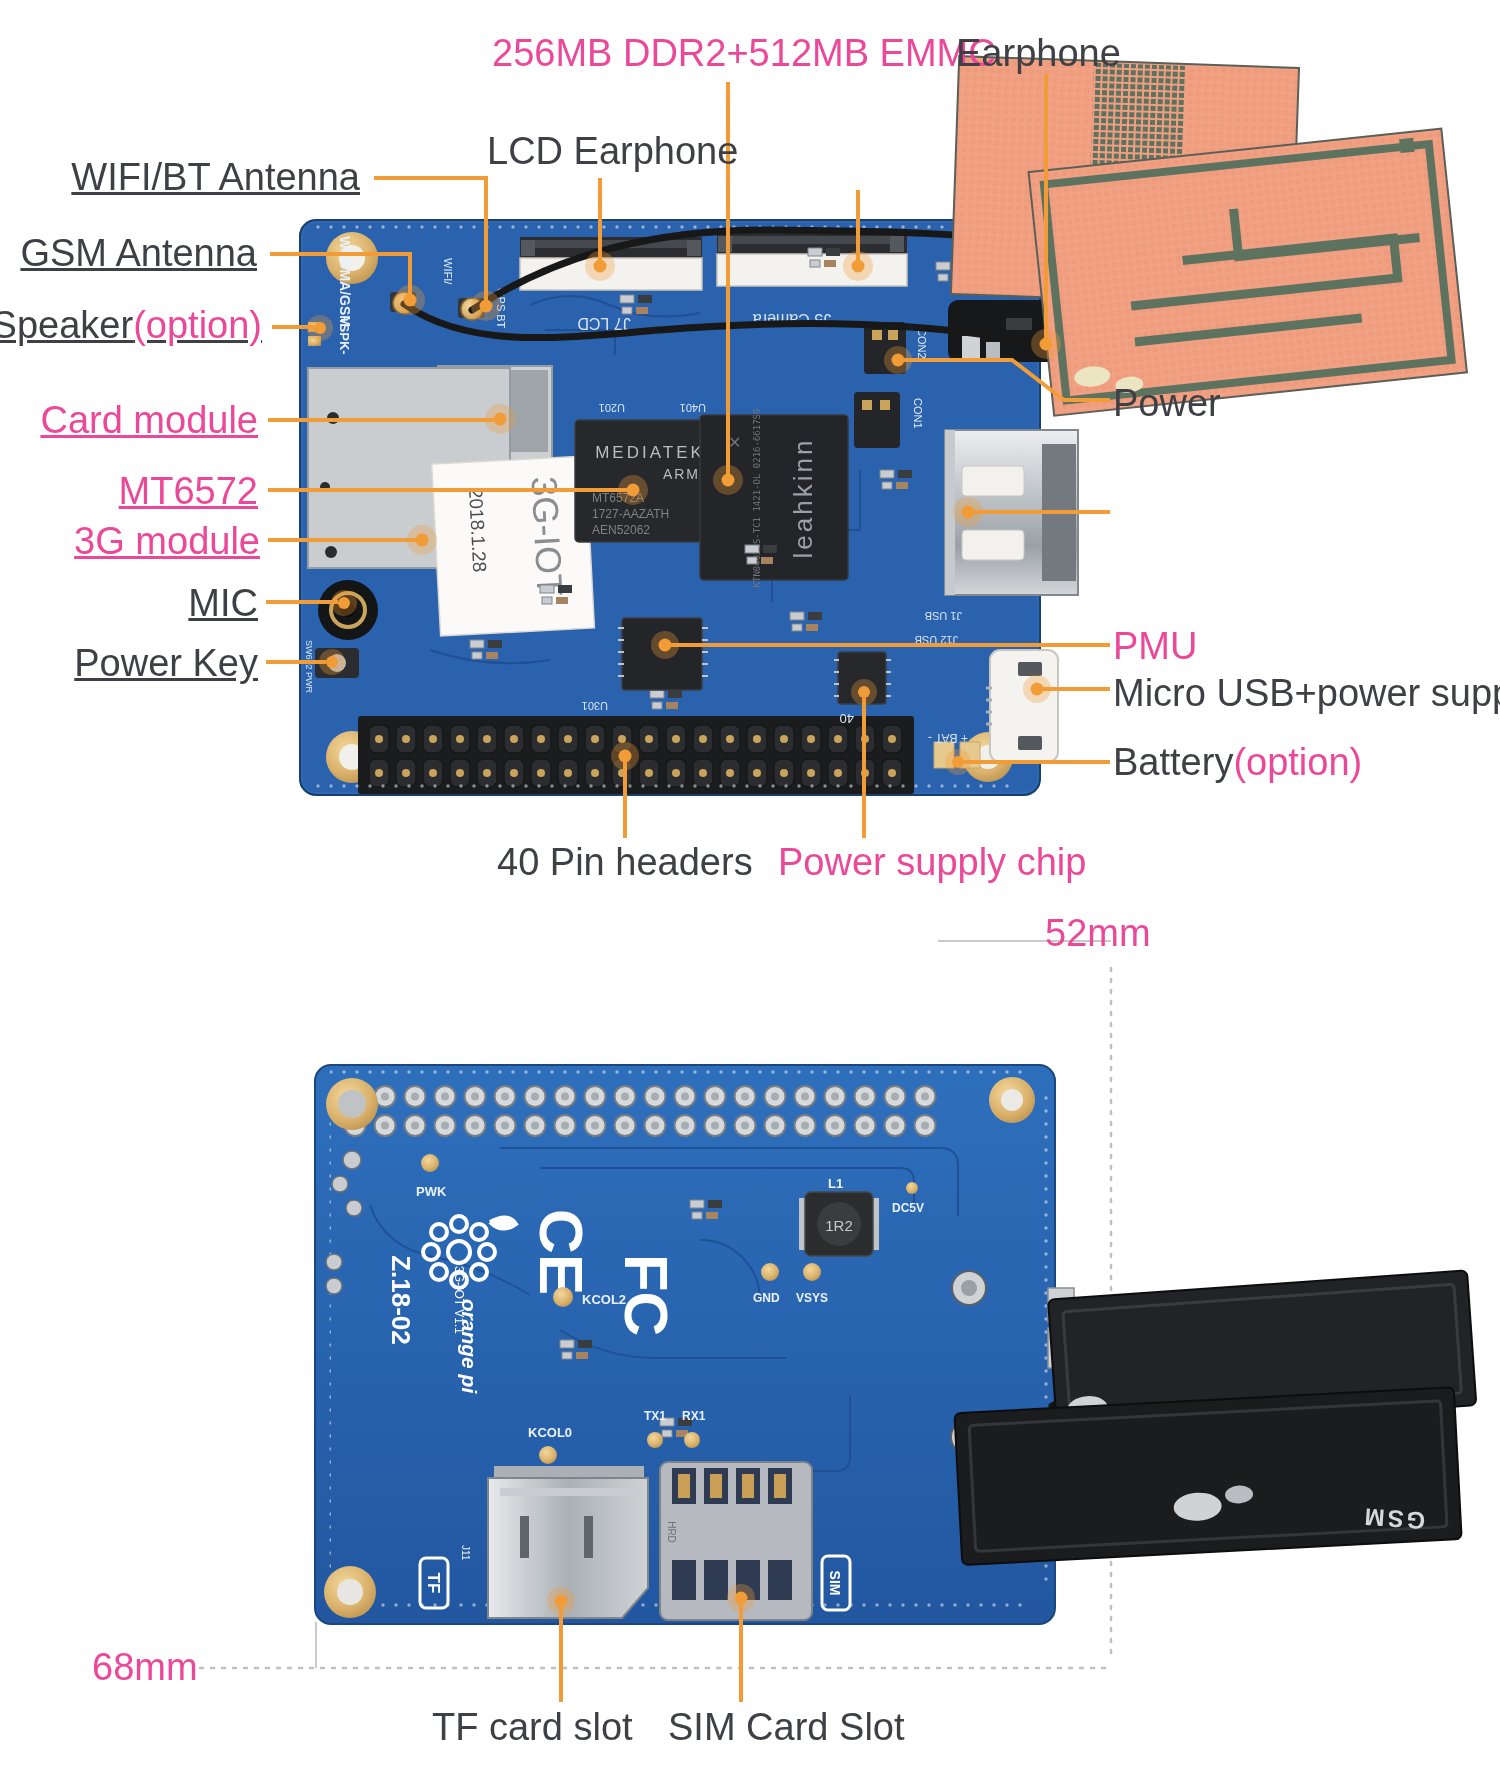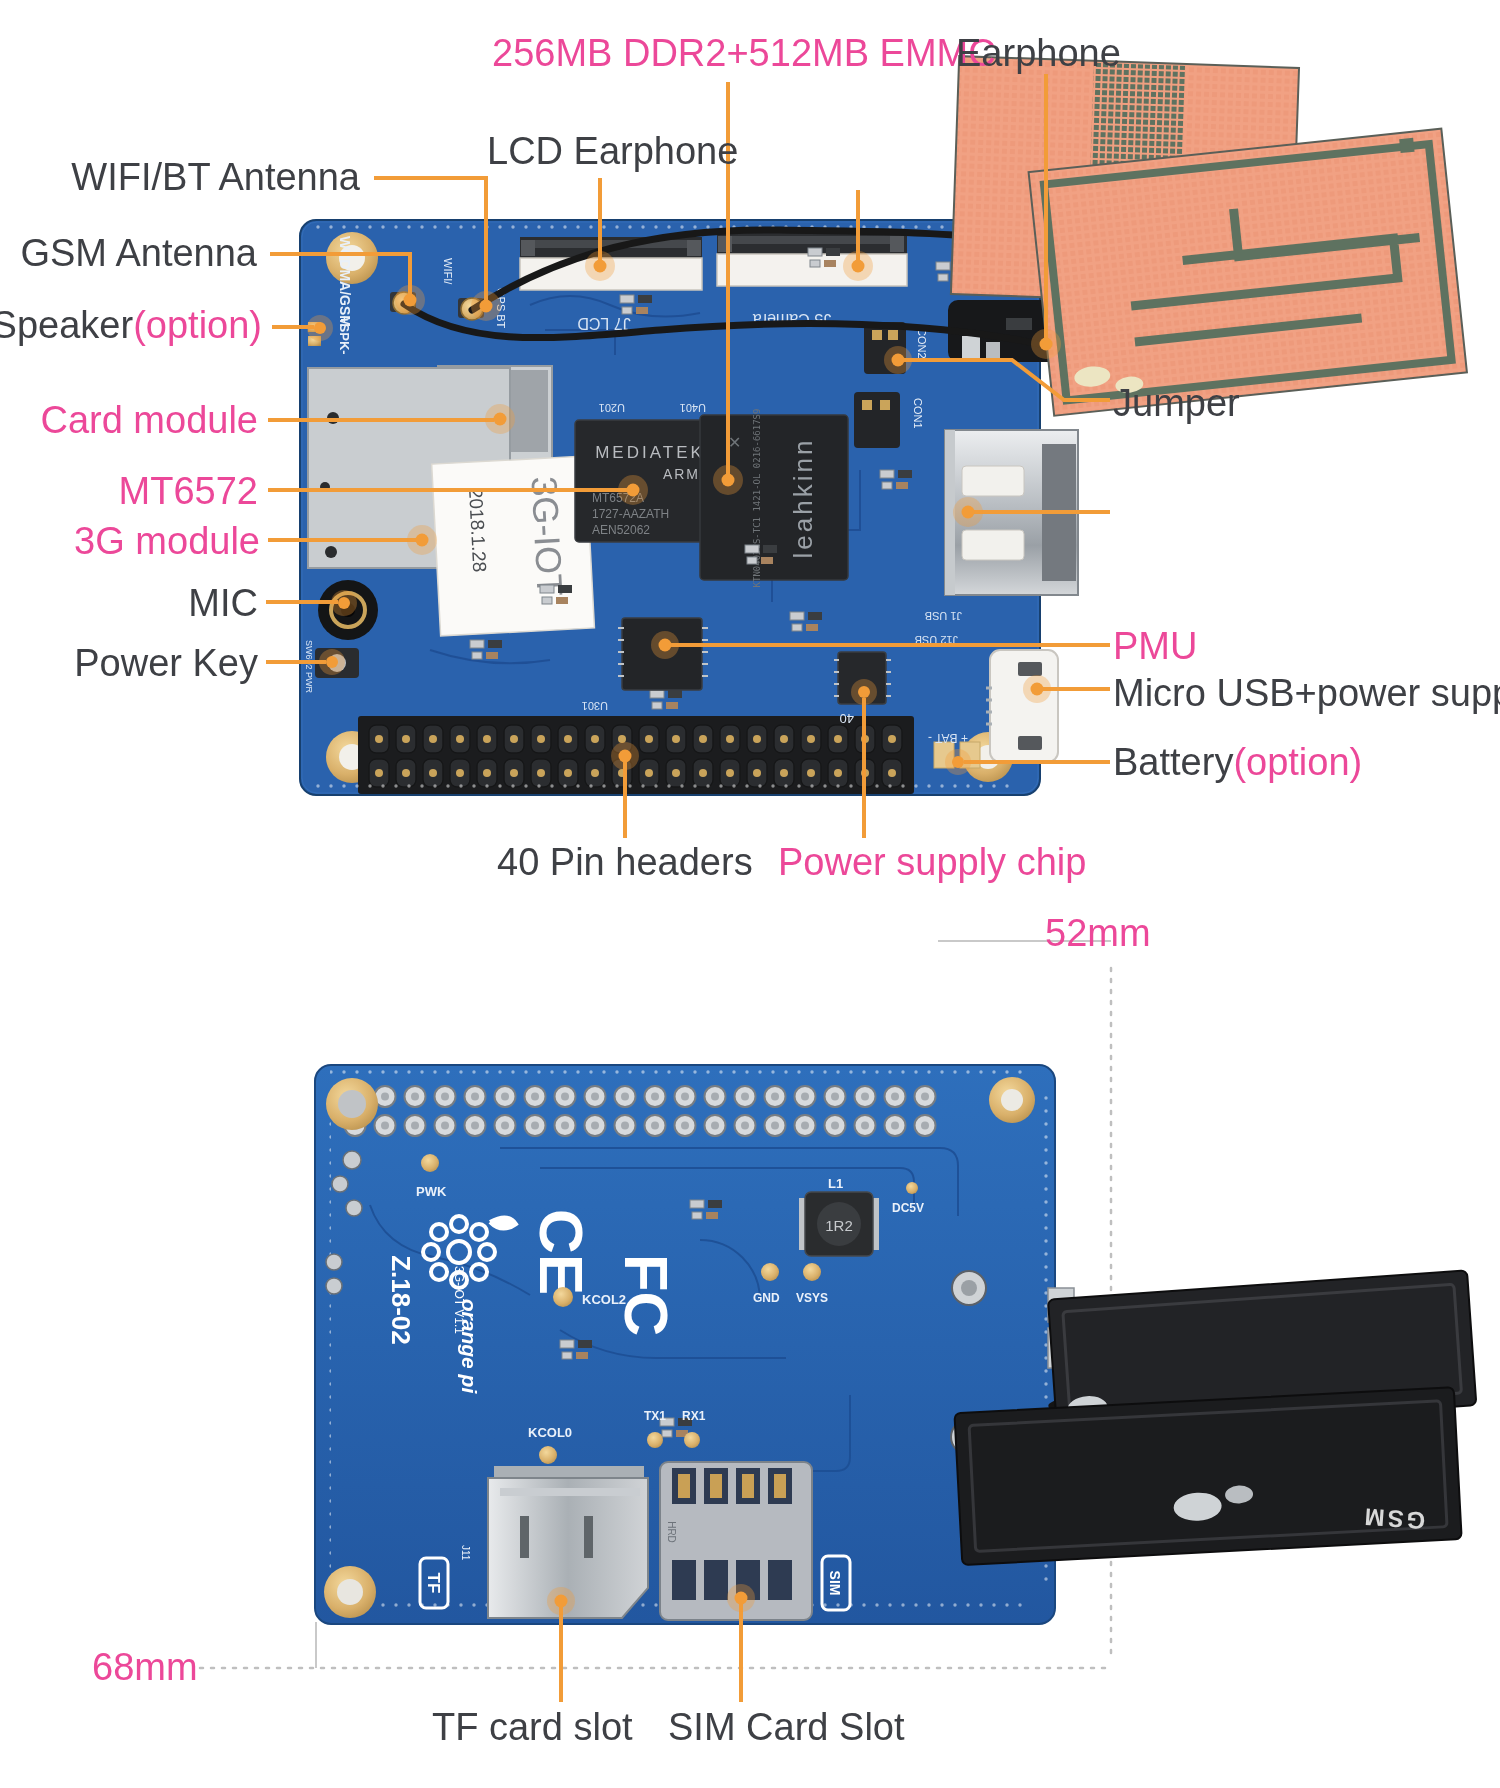--- a/index.html
+++ b/index.html
@@ -1,21 +1,21 @@
 <!DOCTYPE html>
 <html><head>
 <meta charset="utf-8">
 <style>
   html,body{margin:0;padding:0;background:#ffffff;}
   .canvas{position:relative;width:1500px;height:1788px;background:#ffffff;overflow:hidden;
           font-family:"Liberation Sans", sans-serif;}
   .layer{position:absolute;left:0;top:0;}
   .lbl{position:absolute;font-size:38px;line-height:1.05;color:#3E4045;white-space:nowrap;}
   .lbl.teal, .teal{color:#ec4899;}
-  .lbl.right{}
+  .lbl.right{text-decoration:underline;}
   svg text{font-family:"Liberation Sans", sans-serif;}
   .mono{font-family:"DejaVu Sans Mono", monospace;}
 </style>
 </head>
 <body>
 
 <div class="canvas">
 
 <svg class="layer" width="1500" height="1788" viewBox="0 0 1500 1788">
   <defs>
@@ -523,21 +523,21 @@
 <div class="lbl" style="left:956px;top:34px">Earphone</div>
 <div class="lbl" style="left:487px;top:132px">LCD Earphone</div>
 <div class="lbl right" style="right:1140px;top:158px">WIFI/BT Antenna</div>
 <div class="lbl right" style="right:1243px;top:234px">GSM Antenna</div>
 <div class="lbl right" style="right:1238px;top:306px"><span>Speaker</span><span class="teal">(option)</span></div>
 <div class="lbl teal right" style="right:1242px;top:401px">Card module</div>
 <div class="lbl teal right" style="right:1242px;top:472px">MT6572</div>
 <div class="lbl teal right" style="right:1240px;top:522px">3G module</div>
 <div class="lbl right" style="right:1242px;top:584px">MIC</div>
 <div class="lbl right" style="right:1242px;top:644px">Power Key</div>
-<div class="lbl" style="left:1113px;top:384px">Jumper</div>
+<div class="lbl" style="left:1113px;top:384px">Power</div>
 <div class="lbl teal" style="left:1113px;top:627px">PMU</div>
 <div class="lbl" style="left:1113px;top:674px">Micro USB+power supply</div>
 <div class="lbl" style="left:1113px;top:743px"><span>Battery</span><span class="teal">(option)</span></div>
 <div class="lbl" style="left:497px;top:843px">40 Pin headers</div>
 <div class="lbl teal" style="left:778px;top:843px">Power supply chip</div>
 <div class="lbl teal" style="left:1045px;top:914px">52mm</div>
 <div class="lbl teal" style="left:92px;top:1648px">68mm</div>
 <div class="lbl" style="left:432px;top:1708px">TF card slot</div>
 <div class="lbl" style="left:668px;top:1708px">SIM Card Slot</div>
 

